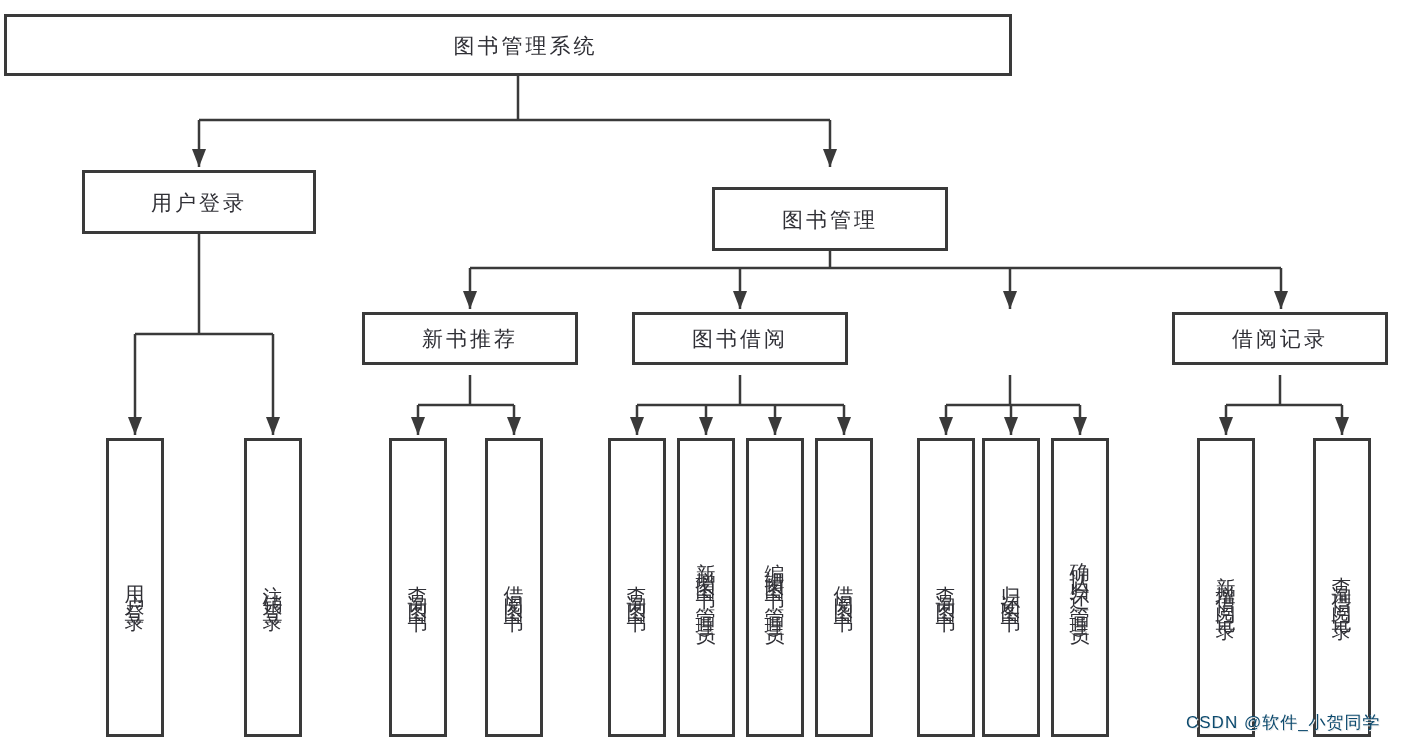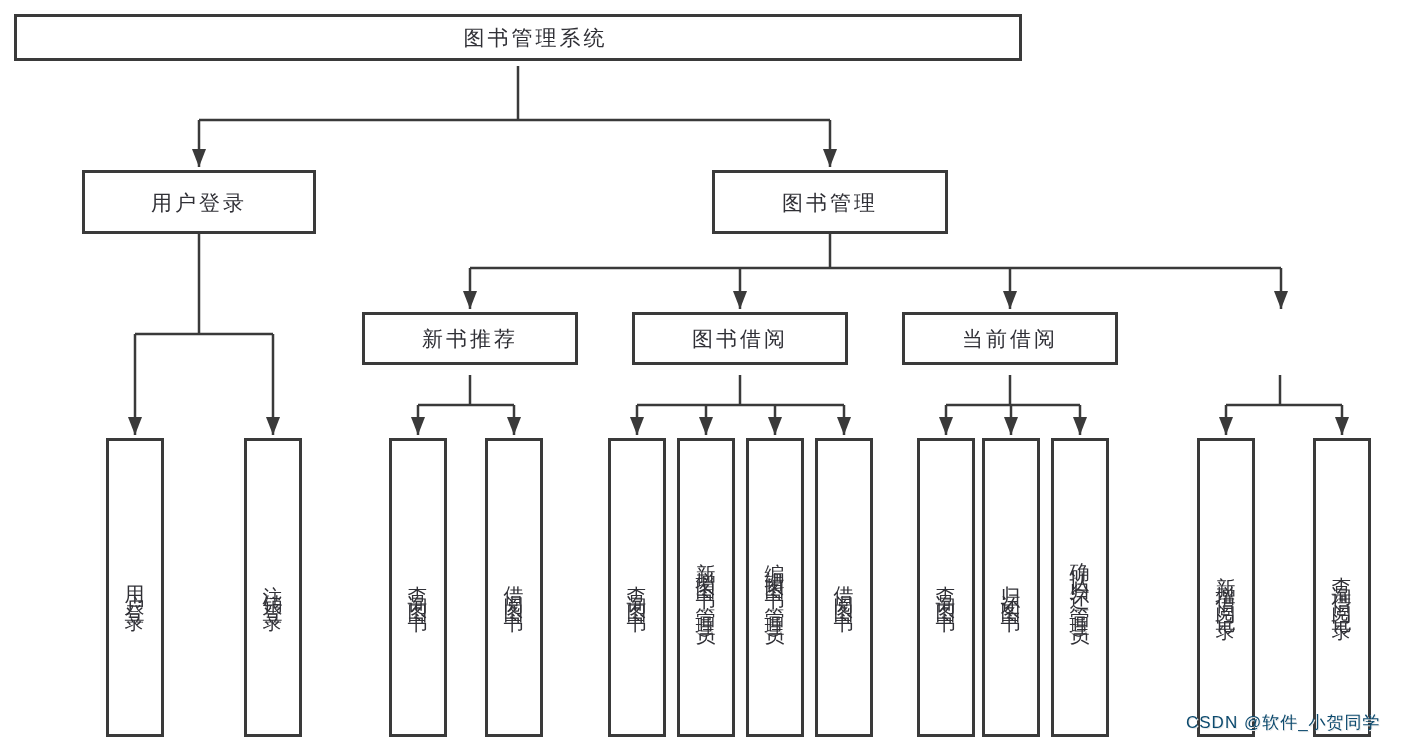--- a/index.html
+++ b/index.html
@@ -34,23 +34,23 @@
   }
   .v-node {
     writing-mode: vertical-rl;
     text-orientation: mixed;
     font-size: 20px;
     letter-spacing: 9px;
     line-height: 1;
     padding: 4px 0;
   }
   
-  .n-root  { left: 14px;   top: 14px;  width: 1008px; height: 47px; padding-left: 35px; }
+  .n-root  { left: 4px;   top: 14px;  width: 1008px; height: 62px; padding-left: 35px; }
   .n-login { left: 82px;   top: 170px; width: 234px;  height: 64px; }
-  .n-mgmt  { left: 712px;  top: 170px; width: 236px;  height: 64px; }
+  .n-mgmt  { left: 712px;  top: 187px; width: 236px;  height: 64px; }
   .n-l3    { top: 312px; width: 216px; height: 53px; }
   .n-l3a   { left: 362px; }
   .n-l3b   { left: 632px; text-align: center; }
   .n-l3c   { left: 902px; }
   .n-l3d   { left: 1172px; }
   .leaf    { top: 438px; width: 58px; height: 299px; }
   .lf1  { left: 106px; }
   .lf2  { left: 244px; }
   .lf3  { left: 389px; }
   .lf4  { left: 485px; }
@@ -129,21 +129,21 @@
     </g>
   </svg>
 
   <div class="node h-node n-root">图书管理系统</div>
 
   <div class="node h-node n-login">用户登录</div>
   <div class="node h-node n-mgmt">图书管理</div>
 
   <div class="node h-node n-l3 n-l3a">新书推荐</div>
   <div class="node h-node n-l3 n-l3b">图书借阅</div>
-  <div class="node h-node n-l3 n-l3c">当前借阅</div>
+  <div class="node h-node n-l3 n-l3d">借阅记录</div>
 
   <div class="node v-node leaf lf1">用户登录</div>
   <div class="node v-node leaf lf2">注销登录</div>
 
   <div class="node v-node leaf lf3">查询图书</div>
   <div class="node v-node leaf lf4">借阅图书</div>
 
   <div class="node v-node leaf lf5">查询图书</div>
   <div class="node v-node leaf lf6">新增图书（管理员）</div>
   <div class="node v-node leaf lf7">编辑图书（管理员）</div>

